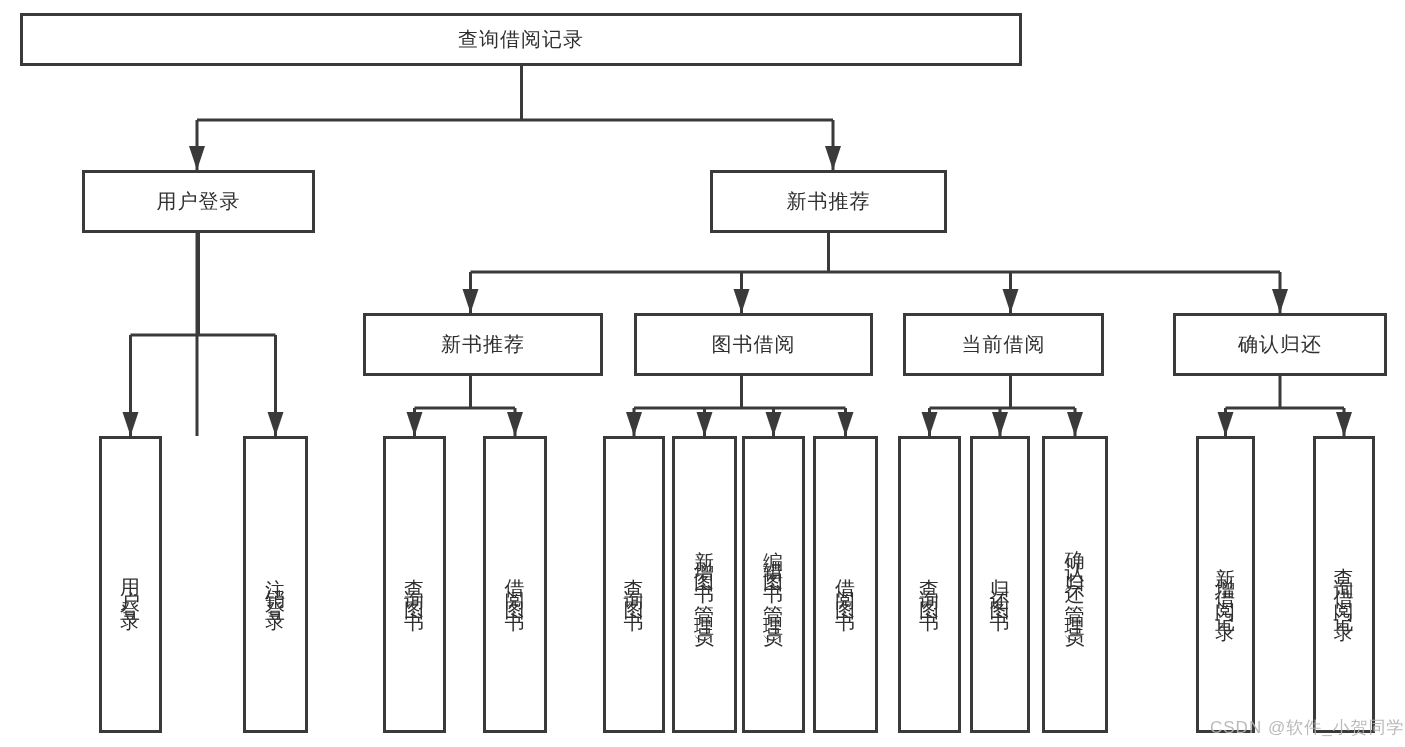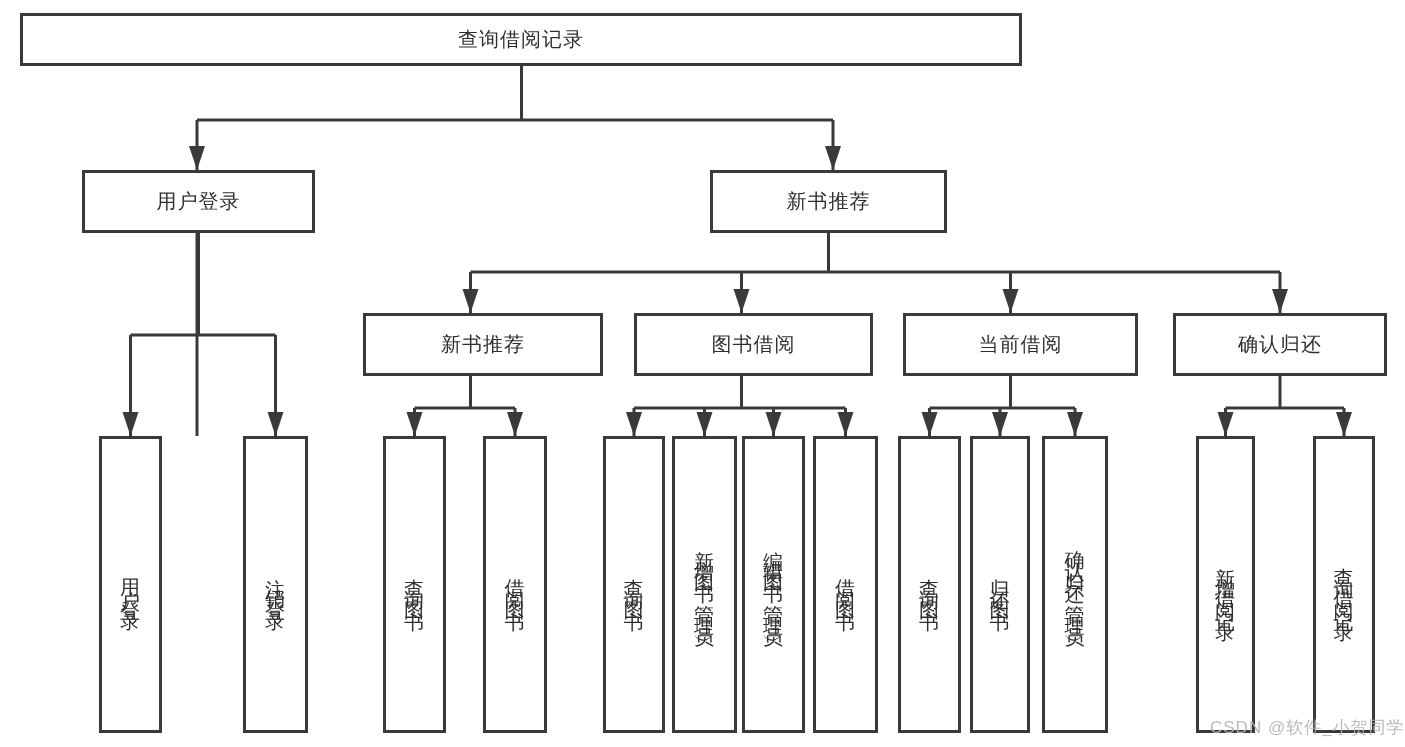--- a/index.html
+++ b/index.html
@@ -116,21 +116,21 @@
   <div class="box" style="left:710px;top:170px;width:237px;height:63px">
     <span class="hlabel">新书推荐</span>
   </div>
 
   <div class="box" style="left:363px;top:313px;width:240px;height:63px">
     <span class="hlabel">新书推荐</span>
   </div>
   <div class="box" style="left:634px;top:313px;width:239px;height:63px">
     <span class="hlabel">图书借阅</span>
   </div>
-  <div class="box" style="left:903px;top:313px;width:235px;height:63px">
+  <div class="box" style="left:903px;top:313px;width:201px;height:63px">
     <span class="hlabel">当前借阅</span>
   </div>
   <div class="box" style="left:1173px;top:313px;width:214px;height:63px">
     <span class="hlabel">确认归还</span>
   </div>
 
   <div class="box leaf" style="left:99px;top:436px;width:63px;height:297px">
     <span>用户登录</span>
   </div>
   <div class="box leaf" style="left:243px;top:436px;width:65px;height:297px">

